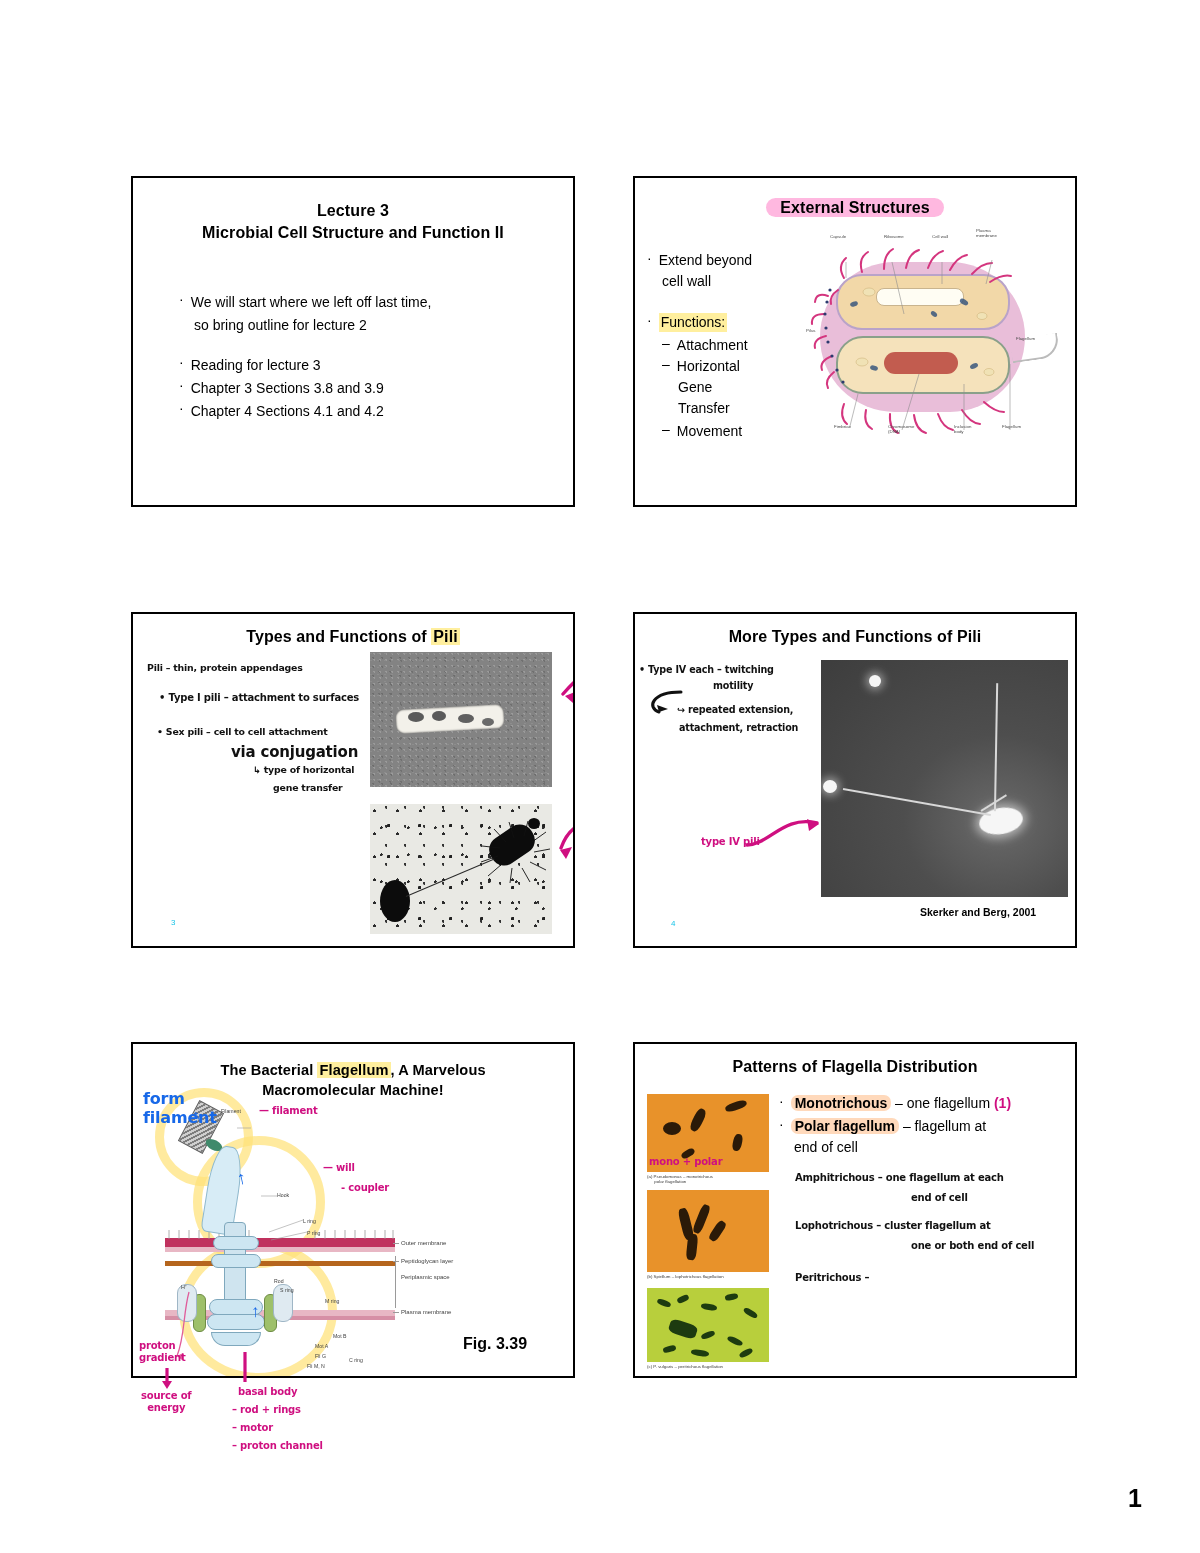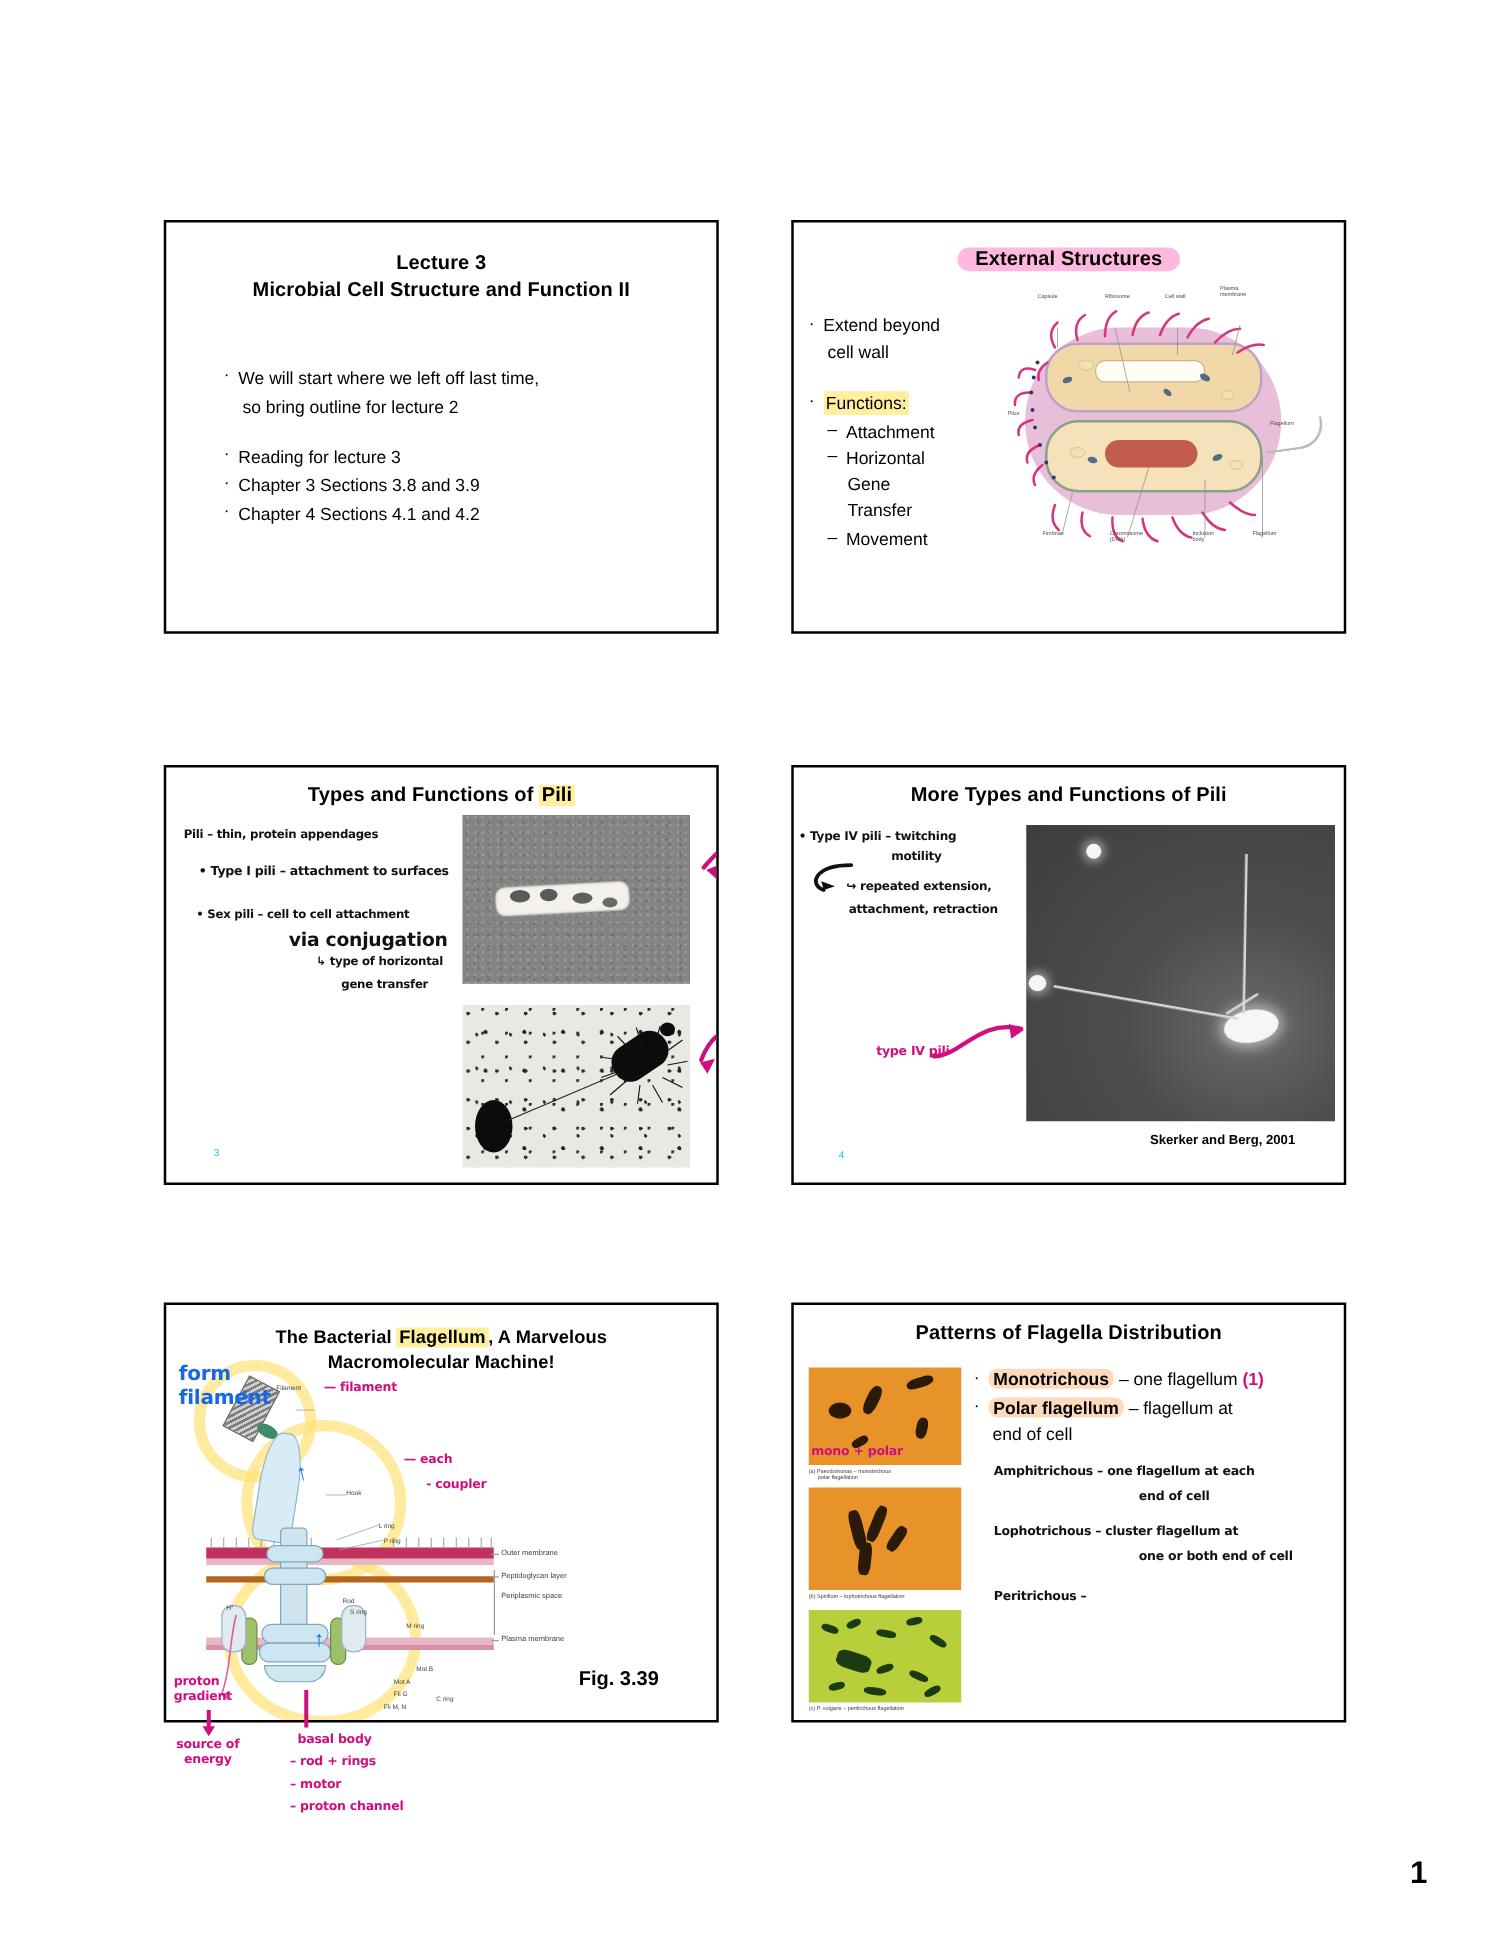--- a/index.html
+++ b/index.html
@@ -350,21 +350,21 @@
     <div class="hw hw-p" style="left:440px;top:92px;font-size:9.4px;text-align:center;">e-coli w/
 type I
 pili</div>
 
     <div style="position:absolute;left:38px;top:304px;font-size:8px;color:#19c4e8;">3</div>
   </div>
 
   <div class="slide s4">
     <div class="ttl" style="top:14px;font-size:16px;">More Types and Functions of Pili</div>
 
-    <div class="hw hw-k" style="left:4px;top:50px;font-size:9.6px;">• Type IV pili – twitching</div>
+    <div class="hw hw-k" style="left:4px;top:50px;font-size:9.6px;">• Type IV each – twitching</div>
     <div class="hw hw-k" style="left:78px;top:66px;font-size:9.6px;">motility</div>
     <div class="hw hw-k" style="left:42px;top:90px;font-size:9.6px;">↪ repeated extension,</div>
     <div class="hw hw-k" style="left:44px;top:108px;font-size:9.6px;">attachment, retraction</div>
     <svg style="position:absolute;left:10px;top:74px;" width="42" height="32">
       <path d="M36,4 C6,4 2,20 14,24" stroke="#111" stroke-width="3" fill="none" stroke-linecap="round"></path>
       <path d="M14,24 l-2,-7 11,4 z" fill="#111"></path>
     </svg>
 
     <div class="micro darkfield" style="left:186px;top:46px;width:247px;height:237px;">
       <div class="df-cell" style="left:158px;top:148px;width:44px;height:26px;transform:rotate(-10deg);box-shadow:0 0 10px 4px rgba(255,255,255,.5);"></div>
@@ -478,21 +478,21 @@
             <path d="M24,72 L40,72"></path>
           <path d="M32,108 L66,96"></path>
             <path d="M34,116 L70,108"></path>
         </g>
       </svg>
     </div>
 
     <div class="hw hw-b" style="left:10px;top:46px;font-size:16px;">form
 filament</div>
     <div class="hw hw-p" style="left:126px;top:61px;font-size:10px;">— filament</div>
-    <div class="hw hw-p" style="left:190px;top:118px;font-size:10px;">— each</div>
+    <div class="hw hw-p" style="left:190px;top:118px;font-size:10px;">— will</div>
     <div class="hw hw-p" style="left:208px;top:138px;font-size:10px;">- coupler</div>
     <div class="hw hw-p" style="left:6px;top:296px;font-size:10px;">proton
 gradient</div>
 
     <div style="position:absolute;left:330px;top:291px;font-size:16px;font-weight:bold;">Fig. 3.39</div>
   </div>
 
   <div class="hw hw-p" style="left:141px;top:1390px;font-size:10px;text-align:center;">source of
 energy</div>
   <svg style="position:absolute;left:160px;top:1368px;" width="14" height="22">

